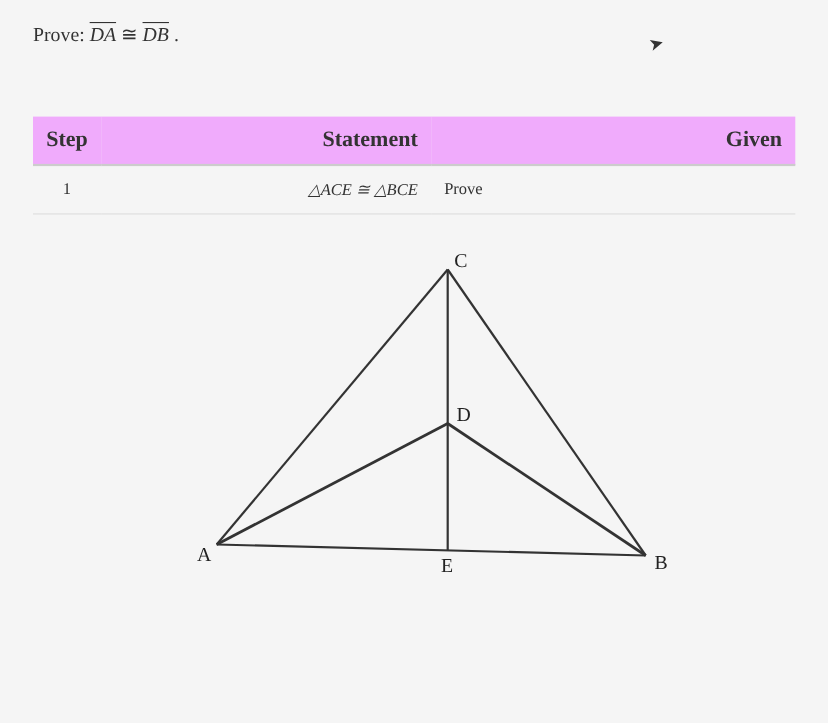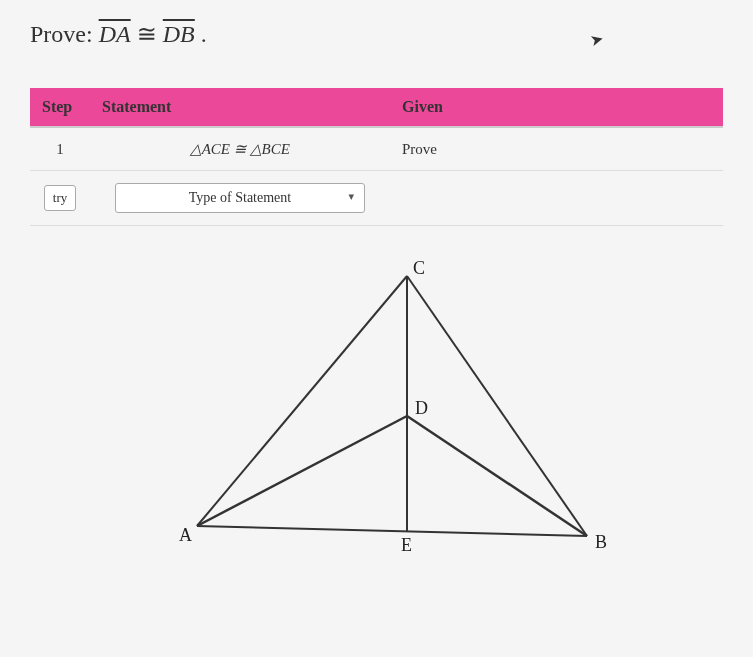--- a/index.html
+++ b/index.html
@@ -10,49 +10,49 @@
     body {
       font-family: Georgia, 'Times New Roman', serif;
       background: #f5f5f5;
       width: 753px;
       height: 657px;
       position: relative;
       padding: 20px 30px;
       color: #333;
     }
     .prove-line {
-      font-size: 24px;
-      margin-bottom: 40px;
+      font-size: 18px;
+      margin-bottom: 64px;
       font-family: Georgia, serif;
     }
     .overline {
       text-decoration: overline;
       font-style: italic;
     }
     .proof-table {
       width: 100%;
       border-collapse: collapse;
       margin-bottom: 30px;
     }
     .proof-table th {
-      text-align: left;
+      text-align: right;
       font-weight: bold;
       padding: 10px 12px;
       border-bottom: 2px solid #ccc;
-      font-size: 16px;
-      background: #ec4899;
+      font-size: 20px;
+      background: #f0abfc;
     }
     .proof-table td {
       padding: 12px;
       border-bottom: 1px solid #ddd;
       font-size: 15px;
       vertical-align: middle;
     }
     .step-col { width: 60px; text-align: center; }
-    .statement-col { width: 300px; text-align: center; }
+    .statement-col { width: 300px; text-align: right; }
     .reason-col { width: auto; }
     .math {
       font-style: italic;
       font-family: Georgia, serif;
     }
     .try-btn {
       display: inline-block;
       border: 1px solid #aaa;
       background: #fff;
       padding: 4px 8px;
@@ -119,29 +119,20 @@
       <th class="statement-col">Statement</th>
       <th class="reason-col">Given</th>
     </tr>
   </thead>
   <tbody>
     <tr>
       <td class="step-col">1</td>
       <td class="statement-col math">△ACE ≅ △BCE</td>
       <td class="reason-col">Prove</td>
     </tr>
-    <tr>
-      <td class="step-col">
-        <span class="try-btn">try</span>
-      </td>
-      <td class="statement-col">
-        <span class="type-select">Type of Statement</span>
-      </td>
-      <td class="reason-col"></td>
-    </tr>
   </tbody>
 </table>
 
 <div class="figure">
   <svg width="480" height="300" viewBox="0 0 480 300">
 
     <line x1="60" y1="270" x2="450" y2="280" stroke="#333" stroke-width="2"></line>
     <line x1="60" y1="270" x2="270" y2="20" stroke="#333" stroke-width="2"></line>
     <line x1="450" y1="280" x2="270" y2="20" stroke="#333" stroke-width="2"></line>
 

